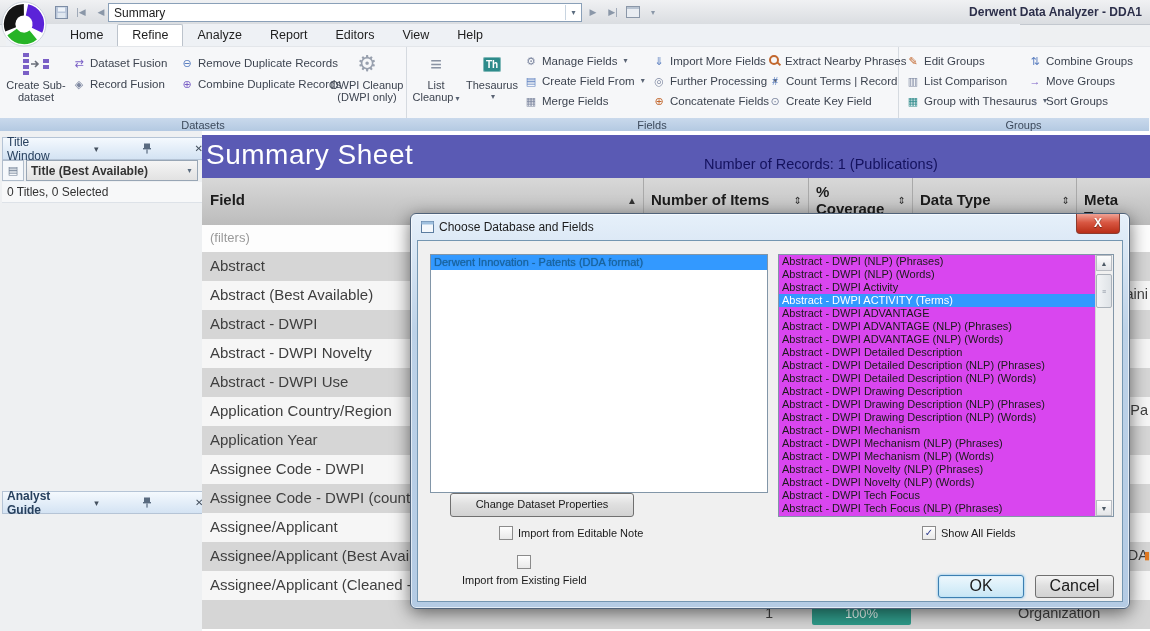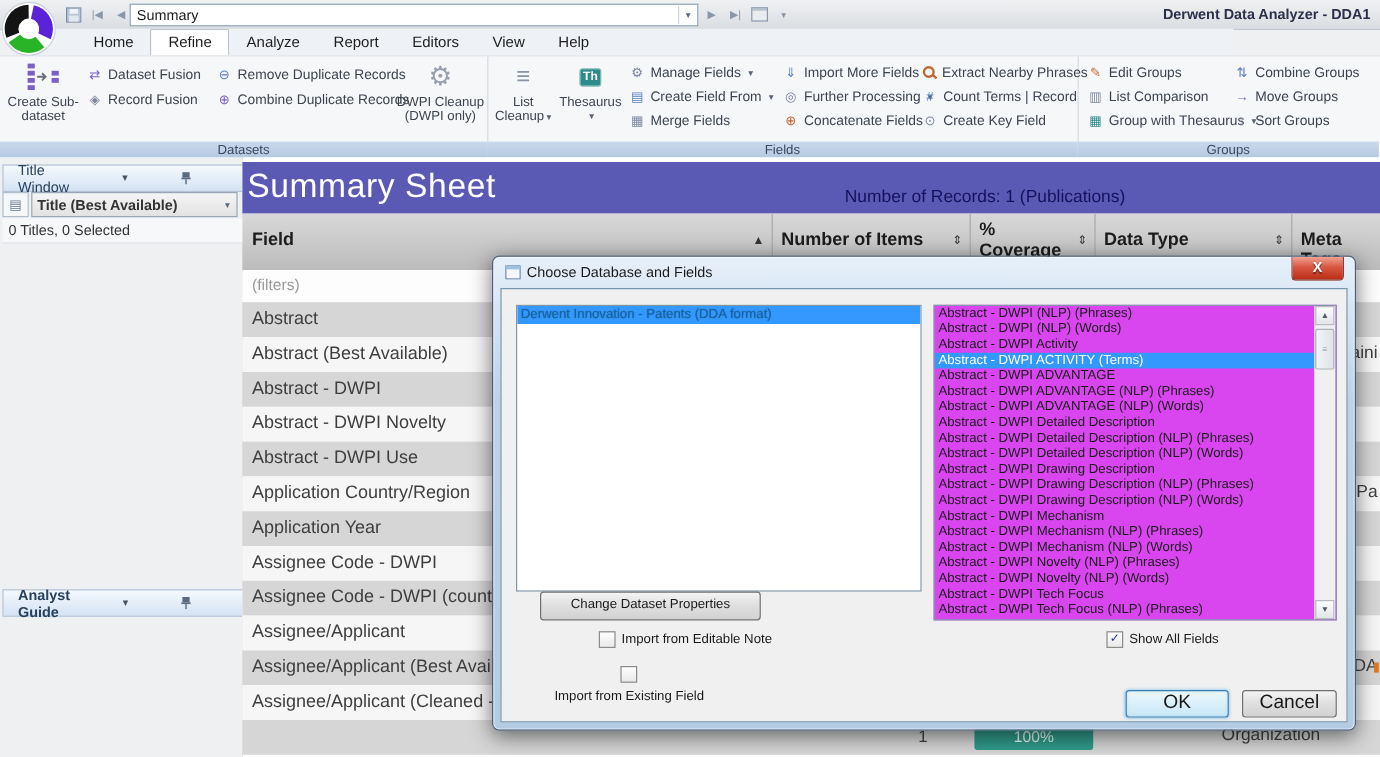--- a/index.html
+++ b/index.html
@@ -18,21 +18,21 @@
     border:1px solid #8aa0b8;display:flex;align-items:center;font-size:12px;color:#1a1a1a;}
   #sheet-combo .val{flex:1;padding-left:5px;}
   #sheet-combo .drop{width:15px;height:15px;border-left:1px solid #c8d4e0;
     display:flex;align-items:center;justify-content:center;font-size:8px;color:#5a6b7e;}
   #app-title{position:absolute;right:8px;top:0;height:24px;line-height:24px;
     font-size:12px;font-weight:bold;color:#2c2f4a;}
   .win-ic{width:12px;height:10px;border:1px solid #8a97a8;background:#e9edf2;
     box-shadow:inset 0 2px 0 #b9c4d2;}
 
   
-  #tabrow{position:absolute;left:14px;top:24px;width:1014px;height:22px;background:#eef1f5;}
+  #tabrow{position:absolute;left:6px;top:24px;width:1014px;height:22px;background:#eef1f5;}
   #tabs{position:absolute;left:50px;top:0;display:flex;height:22px;}
   .tab{padding:0 14px;font-size:12.5px;color:#1e1e1e;line-height:22px;cursor:default;}
   .tab.active{background:#fff;border:1px solid #bcc3cc;border-bottom:none;
     border-radius:2px 2px 0 0;line-height:20px;}
 
   
   #ribbon{position:absolute;left:0;top:46px;width:1150px;height:85px;background:#f6f7f9;
     border-top:1px solid #e3e6ea;border-bottom:1px solid #c9ced6;}
   .rgroup{position:absolute;top:0;height:85px;border-right:1px solid #d5dae0;}
   .gband{position:absolute;left:0;right:0;bottom:0;height:14px;
@@ -57,21 +57,21 @@
   .mag::before{content:"";position:absolute;left:1px;top:1px;width:6px;height:6px;
     border:2px solid #c2672e;border-radius:50%;}
   .mag::after{content:"";position:absolute;left:9px;top:9px;width:4px;height:2px;
     background:#c2672e;transform:rotate(45deg);}
 
   
   #sidebar{position:absolute;left:0;top:131px;width:202px;height:500px;background:#eef0f2;
     border-right:1px solid #96a6ba;}
   .panel-hdr{position:absolute;left:2px;width:196px;height:21px;
     background:linear-gradient(#f4f9fe,#d4e3f3);border:1px solid #b5c4d6;
-    display:flex;align-items:center;font-size:12px;color:#27405e;padding:0 12px;gap:44px;}
+    display:flex;align-items:center;font-size:12px;color:#27405e;padding:0 4px;gap:44px;}
   .panel-hdr .ph-title{flex:1;}
   .ph-ic{width:14px;text-align:center;color:#44505e;font-size:9px;cursor:default;}
   #title-combo-row{position:absolute;left:2px;top:29px;width:196px;height:21px;
     display:flex;align-items:center;gap:2px;}
   #title-list-btn{width:20px;height:19px;border:1px solid #b0bdcc;background:#f5f8fb;
     display:flex;align-items:center;justify-content:center;font-size:11px;color:#6a7a90;}
   #title-combo{flex:1;height:19px;border:1px solid #98a6b5;
     background:linear-gradient(#f5f5f5,#e2e2e2);display:flex;align-items:center;}
   #title-combo .val{flex:1;font-size:12px;font-weight:bold;color:#333;padding-left:4px;
     white-space:nowrap;overflow:hidden;}

